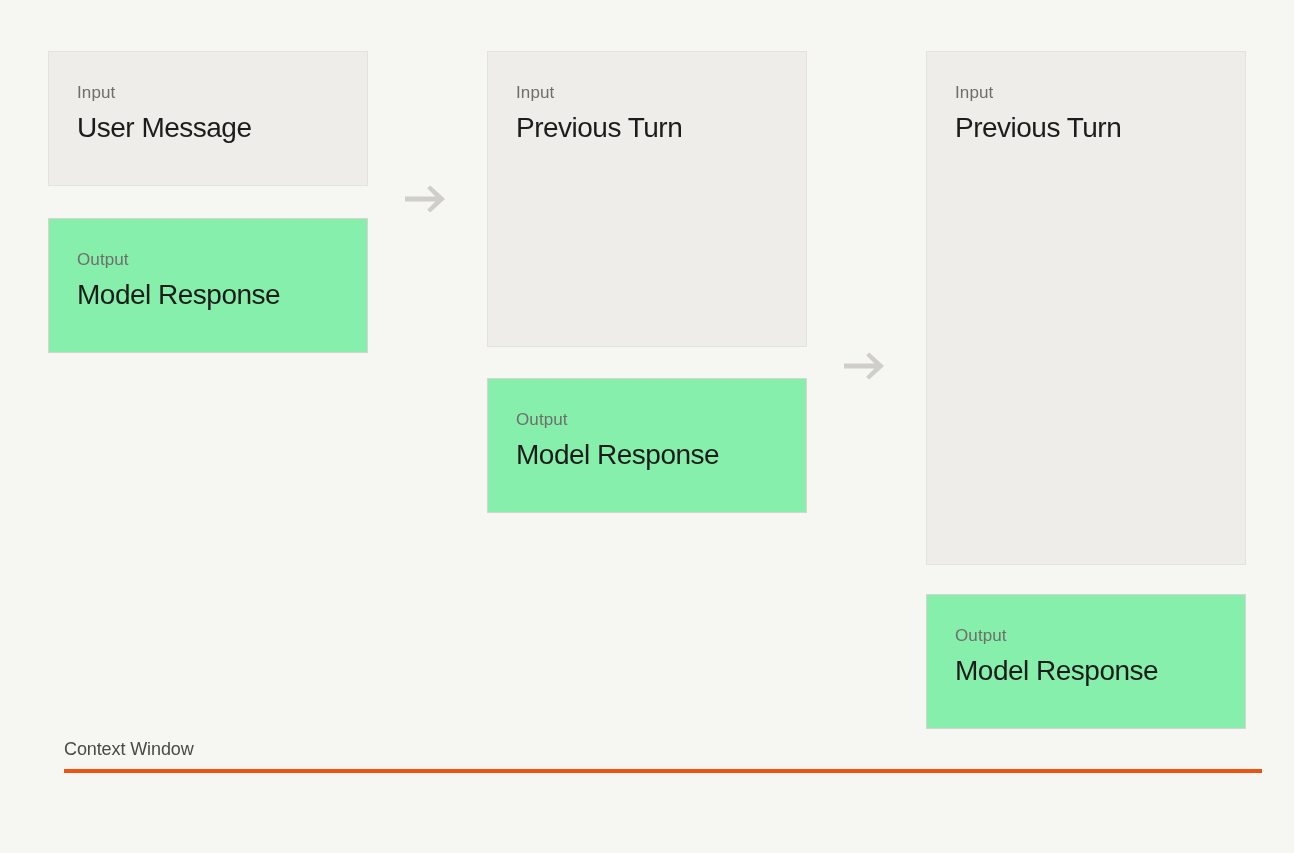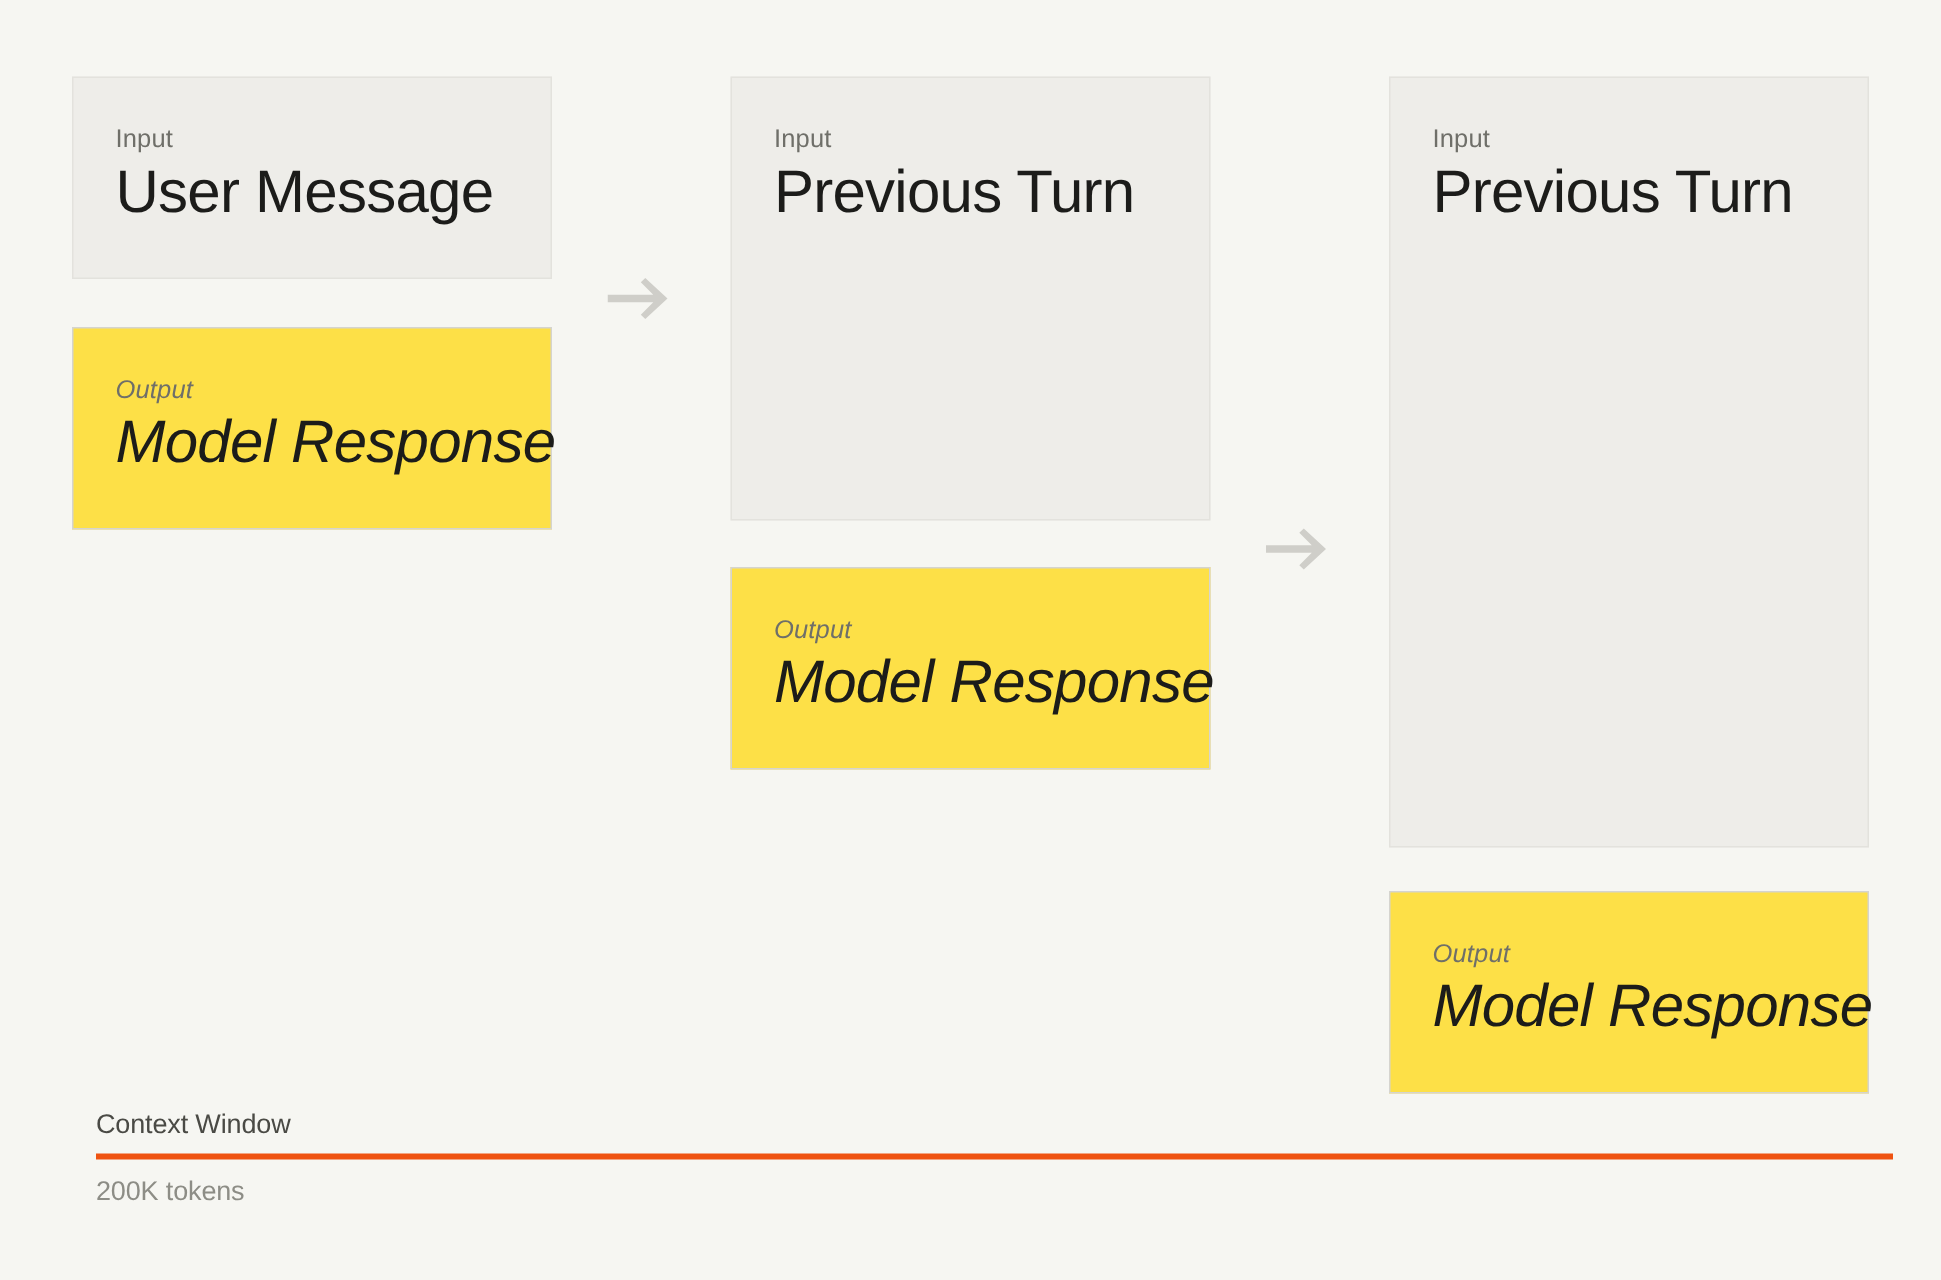--- a/index.html
+++ b/index.html
@@ -26,34 +26,33 @@
     position: absolute;
     box-sizing: border-box;
     padding-left: 28px;
     padding-top: 30px;
   }
   .block.input {
     background: #eeede9;
     border: 1px solid #e3e2dd;
   }
   .block.output {
-    background: #fde047;
+    background: #86efac;
     border: 1px solid #d5d4cf;
-    font-style: italic;
   }
   .block-label {
     font-size: 17px;
     line-height: 22px;
     color: #6f6f69;
     font-weight: 400;
     letter-spacing: 0.1px;
     margin-bottom: 2px;
   }
   .block-title {
-    font-size: 40px;
+    font-size: 28px;
     line-height: 44px;
     color: #1c1c1a;
     font-weight: 400;
     letter-spacing: -0.5px;
     white-space: nowrap;
   }
 
   
   
   #col1-input  { left: 48px;  top: 51px;  width: 320px; height: 135px; }
@@ -144,16 +143,15 @@
   </div>
 
   <div class="block output" id="col3-output">
     <div class="block-label">Output</div>
     <div class="block-title">Model Response</div>
   </div>
 
   <div id="context-window">
     <div id="context-title">Context Window</div>
     <div id="context-rule"></div>
-    <div id="context-sub">200K tokens</div>
   </div>
 
 </div>
 
 </body></html>

